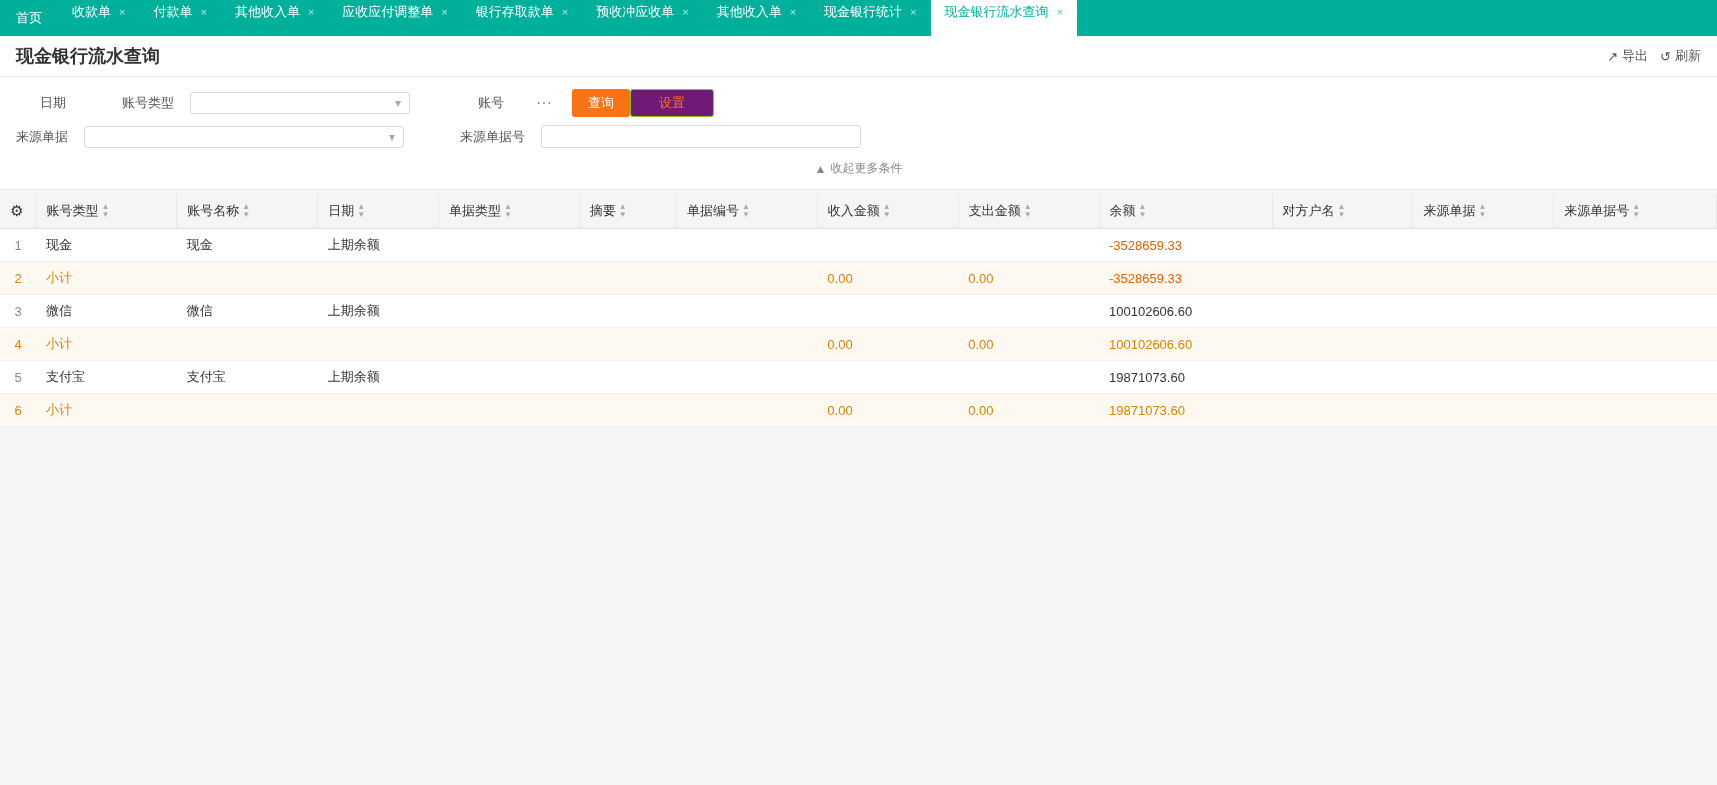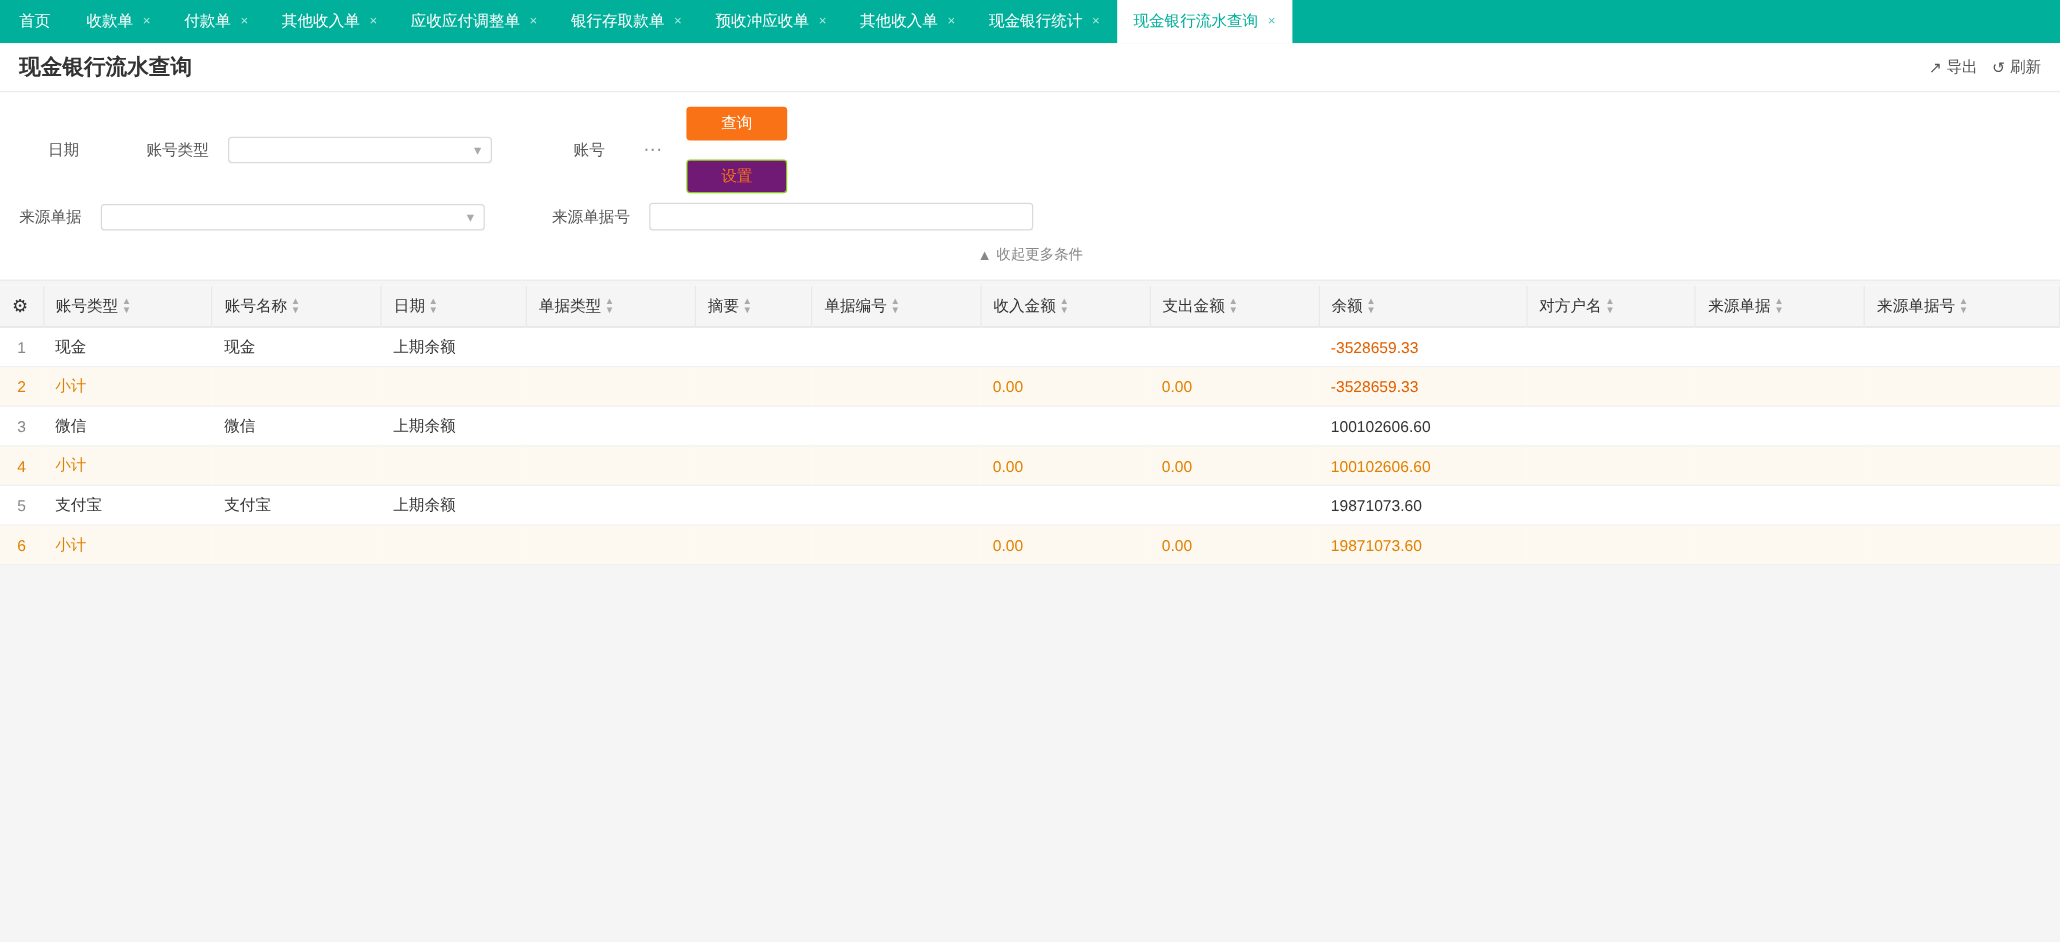--- a/index.html
+++ b/index.html
@@ -2,21 +2,21 @@
 <html><head>
   <meta charset="utf-8">
   <style>
     * { box-sizing: border-box; margin: 0; padding: 0; }
     body { font-family: "Microsoft YaHei", Arial, sans-serif; font-size: 13px; background: #f5f5f5; color: #333; }
 
     
     .top-nav {
       background: #00b09b;
       display: flex;
-      align-items: center;
+      align-items: flex-end;
       height: 36px;
       overflow: hidden;
     }
     .nav-item {
       padding: 0 14px;
       height: 48px;
       line-height: 36px;
       color: #fff;
       cursor: pointer;
       white-space: nowrap;
@@ -148,22 +148,22 @@
       background: #701a75;
       color: #f97316;
       border: 1px solid #84cc16;
       border-radius: 3px;
       padding: 4px 28px;
       cursor: pointer;
       font-size: 13px;
     }
     .action-col {
       display: flex;
-      flex-direction: column;
-      gap: 16px;
+      flex-direction: row;
+      gap: 0;
       justify-content: center;
     }
     .collapse-bar {
       text-align: center;
       padding: 4px 0;
       cursor: pointer;
       color: #888;
       font-size: 12px;
       display: flex;
       align-items: center;

